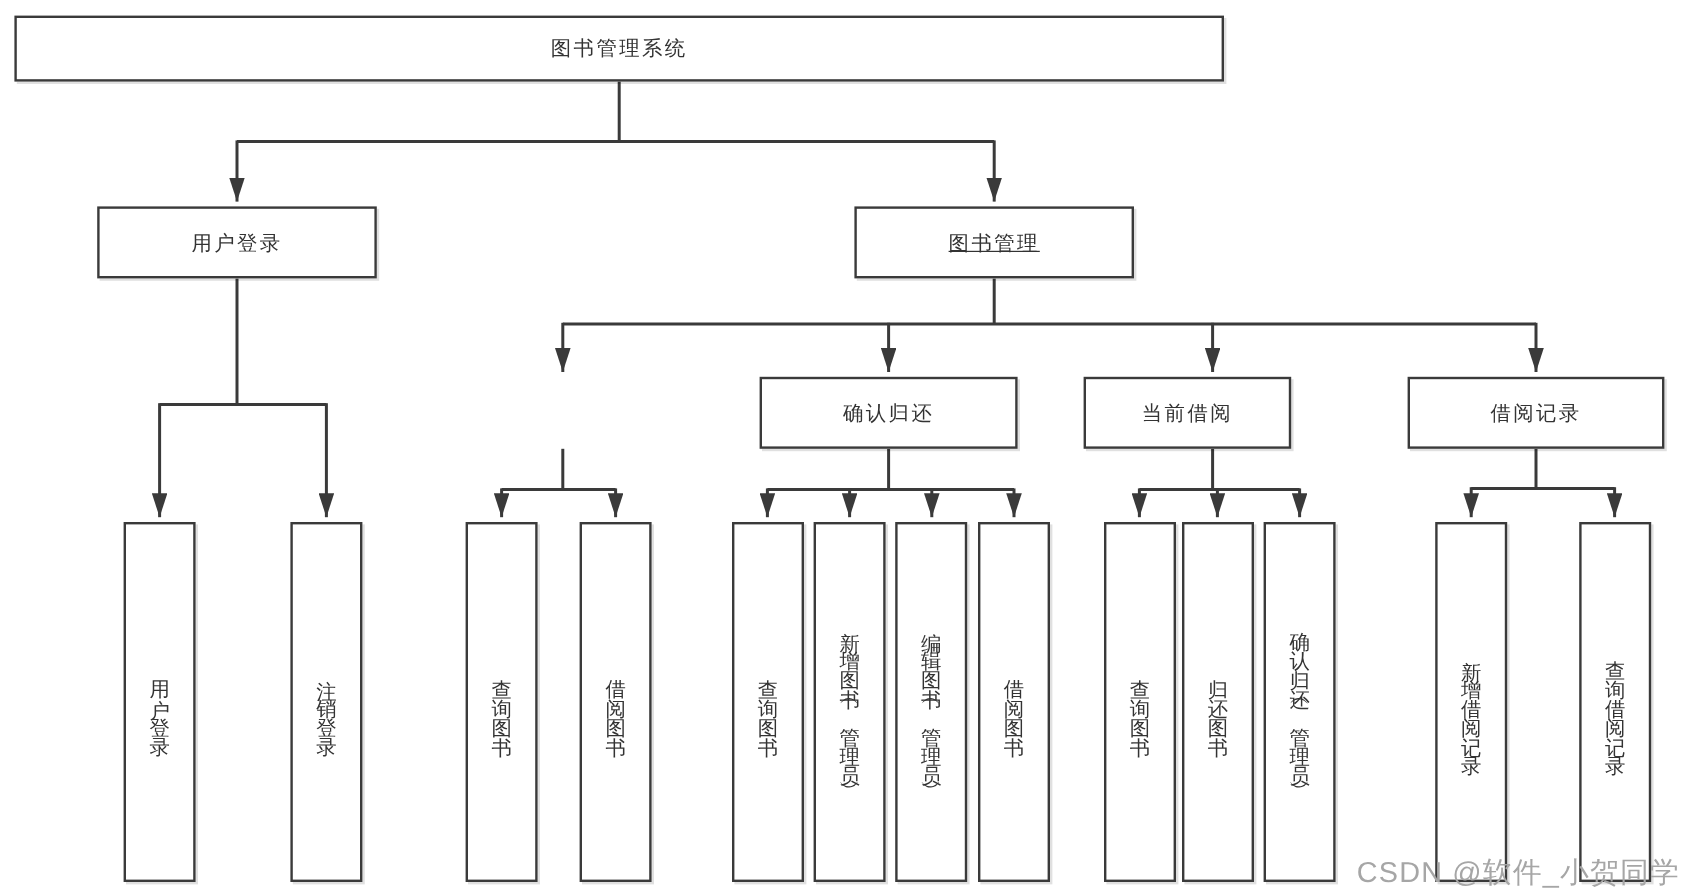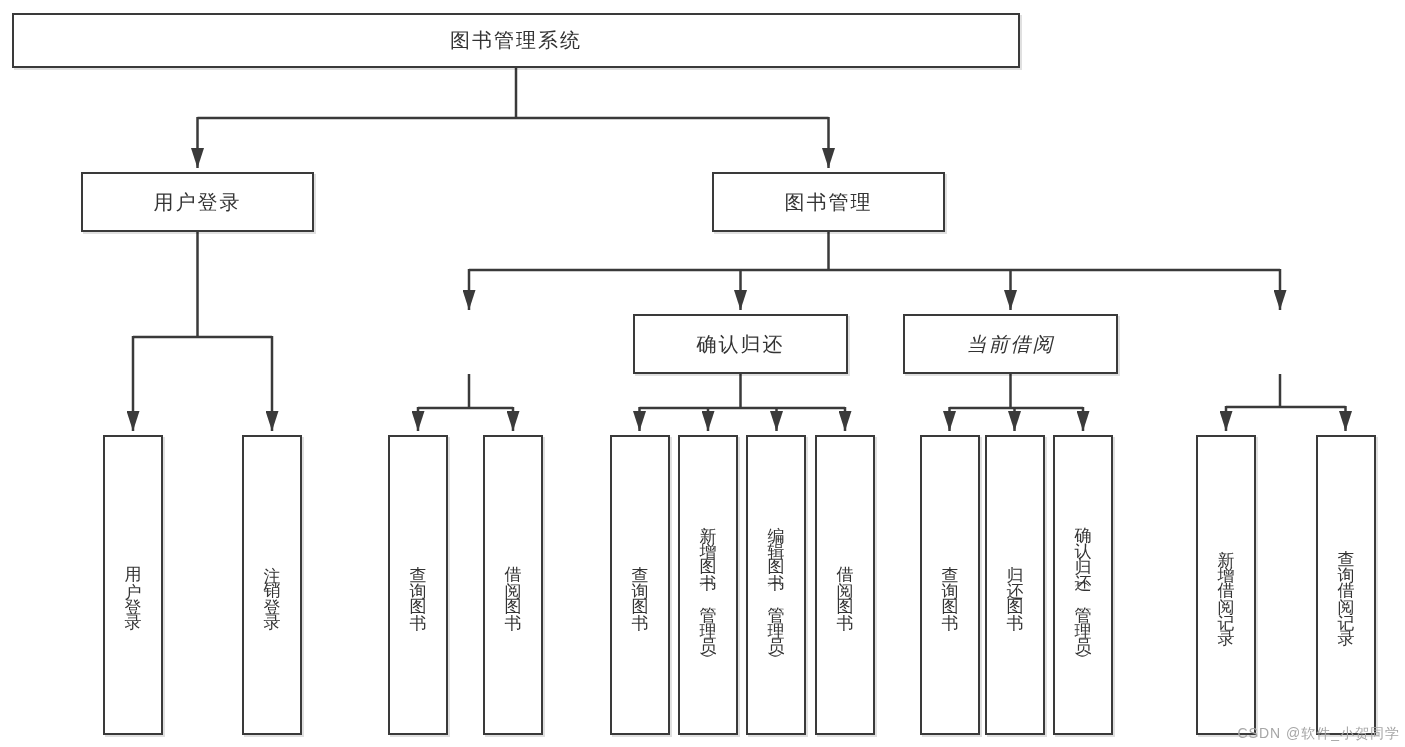--- a/index.html
+++ b/index.html
@@ -26,60 +26,60 @@
     background: #ffffff;
     border: 2px solid #3a3a3a;
     box-shadow: 2px 2px 0 rgba(0,0,0,0.12);
     display: flex;
     align-items: center;
     justify-content: center;
     color: #333333;
     z-index: 2;
   }
   .box.h {
-    font-size: 20px;
+    font-size: 17px;
     letter-spacing: 2px;
     white-space: nowrap;
   }
   .box.v {
     font-size: 17px;
     writing-mode: vertical-rl;
     letter-spacing: 16px;
     line-height: 1;
   }
   
   .n-root   { left: 12px;  top: 13px;  width: 1008px; height: 55px; }
   
   .n-login  { left: 81px;  top: 172px; width: 233px; height: 60px; }
-  .n-mgmt   { left: 712px; top: 172px; width: 233px; height: 60px; }
+  .n-mgmt   { left: 712px; top: 172px; width: 233px; height: 60px; text-decoration: underline; }
   
   .n-newbook { left: 361px;  top: 314px; width: 216px; height: 60px; }
   .n-borrow  { left: 633px;  top: 314px; width: 215px; height: 60px; }
-  .n-current { left: 903px;  top: 314px; width: 215px; height: 60px; font-style: italic; }
+  .n-current { left: 903px;  top: 314px; width: 173px; height: 60px; }
   .n-record  { left: 1173px; top: 314px; width: 214px; height: 60px; }
   
   .leaf { top: 435px; width: 60px; height: 300px; }
   .n-l-login   { left: 103px; }
   .n-l-logout  { left: 242px; }
   .n-l-q1      { left: 388px; }
   .n-l-b1      { left: 483px; }
   .n-l-q2      { left: 610px; }
   .n-l-add     { left: 678px; }
   .n-l-edit    { left: 746px; }
   .n-l-b2      { left: 815px; }
   .n-l-q3      { left: 920px; }
   .n-l-return  { left: 985px; }
   .n-l-confirm { left: 1053px; }
   .n-l-addrec  { left: 1196px; }
   .n-l-qrec    { left: 1316px; }
   .watermark {
     position: absolute;
     right: 5px;
     bottom: 4px;
-    font-size: 14px;
+    font-size: 24px;
     color: #a6a6a6;
     letter-spacing: 1px;
     z-index: 3;
     white-space: nowrap;
   }
 </style>
 </head>
 <body>
 
 <div class="canvas">
@@ -146,20 +146,21 @@
     </g>
   </svg>
 
   <div class="box h n-root">图书管理系统</div>
 
   <div class="box h n-login">用户登录</div>
   <div class="box h n-mgmt">图书管理</div>
 
   <div class="box h n-borrow">确认归还</div>
   <div class="box h n-current">当前借阅</div>
+  <div class="box h n-record">借阅记录</div>
 
   <div class="box v leaf n-l-login">用户登录</div>
   <div class="box v leaf n-l-logout">注销登录</div>
 
   <div class="box v leaf n-l-q1">查询图书</div>
   <div class="box v leaf n-l-b1">借阅图书</div>
 
   <div class="box v leaf n-l-q2">查询图书</div>
   <div class="box v leaf n-l-add">新增图书（管理员）</div>
   <div class="box v leaf n-l-edit">编辑图书（管理员）</div>

